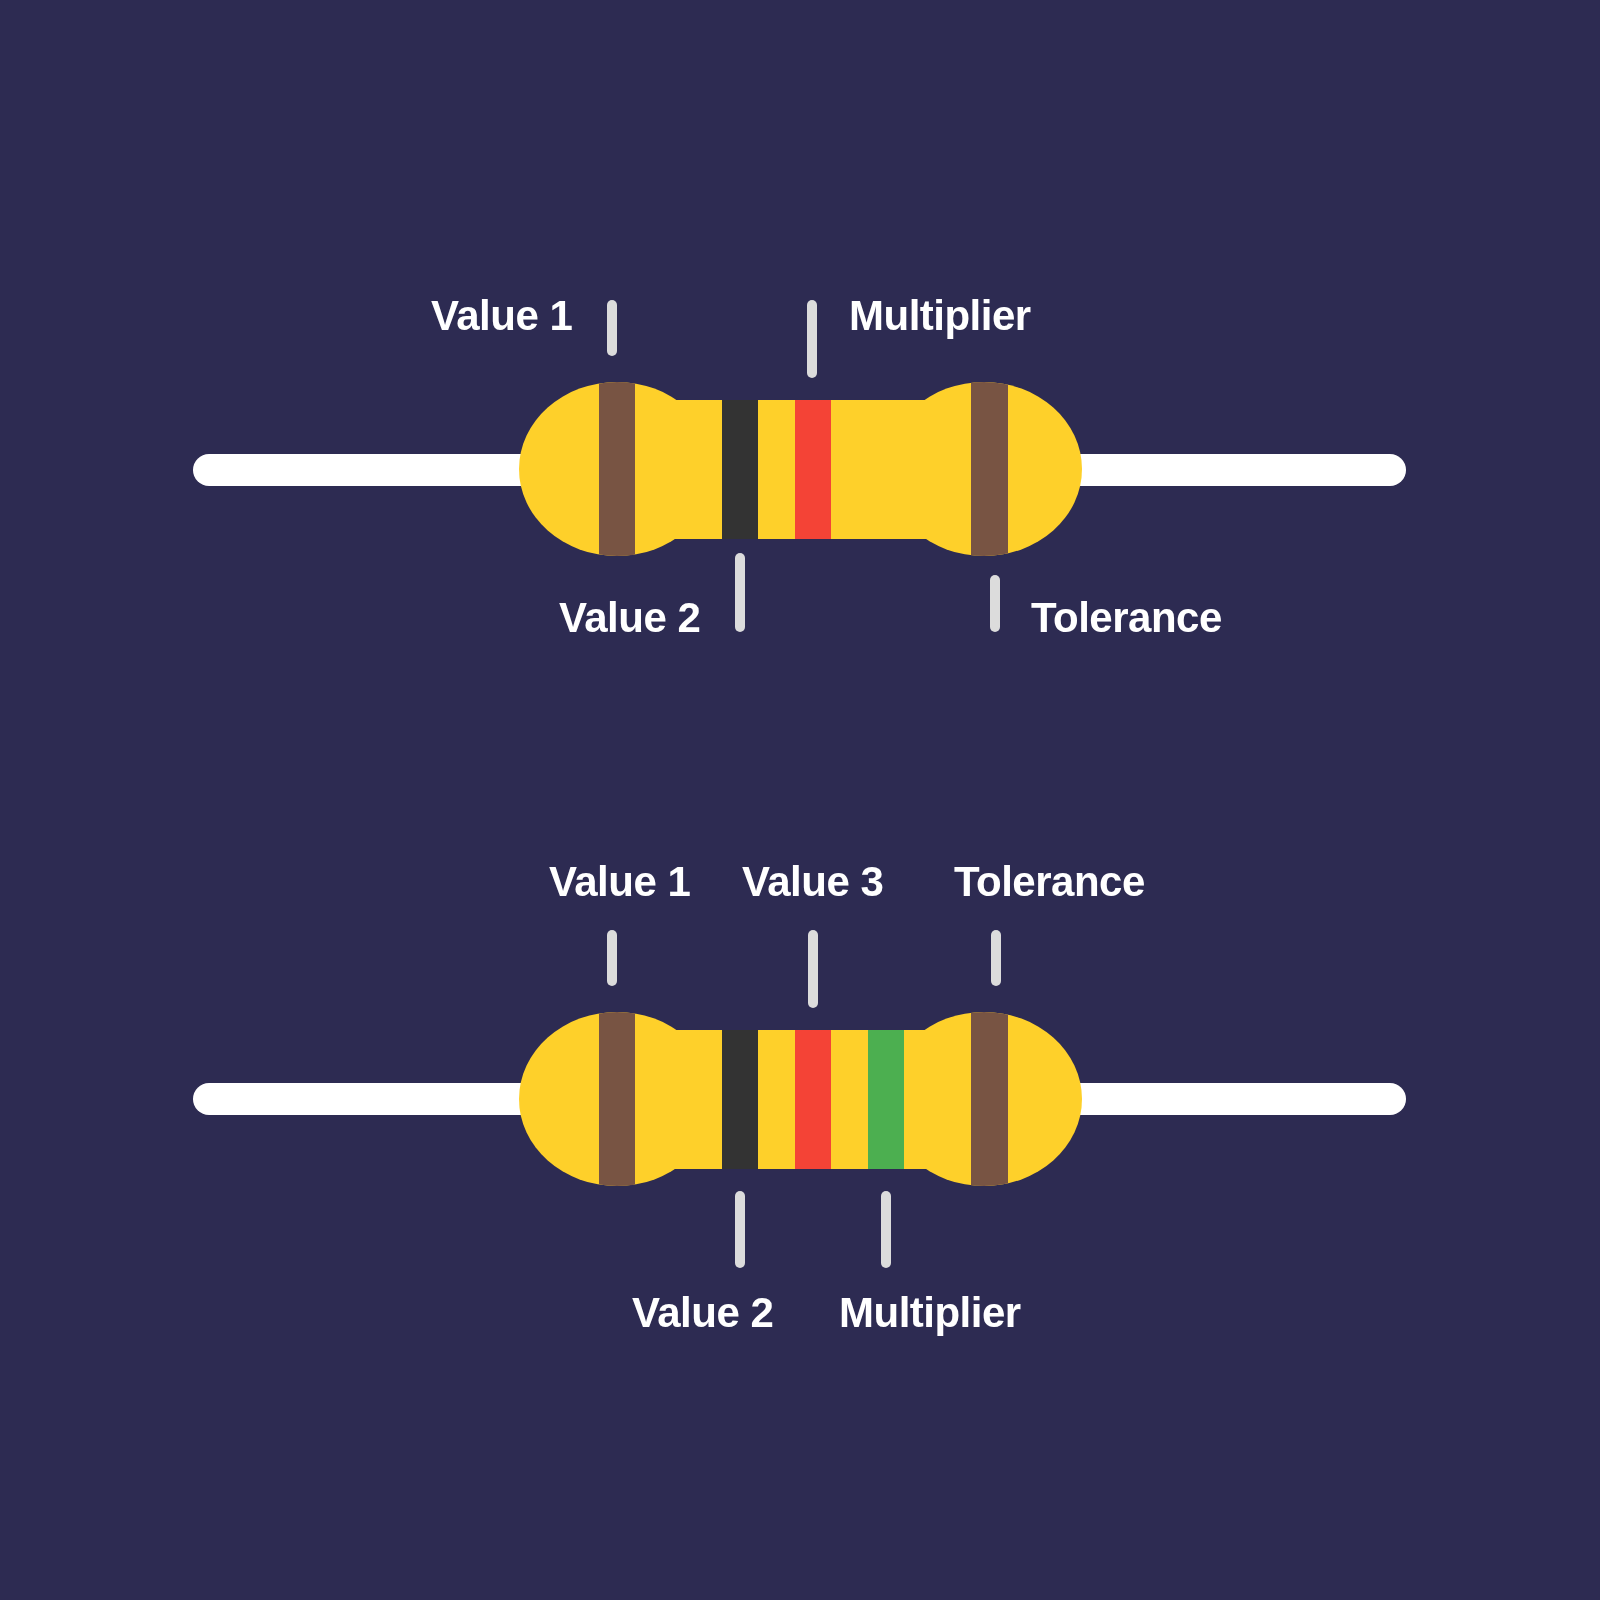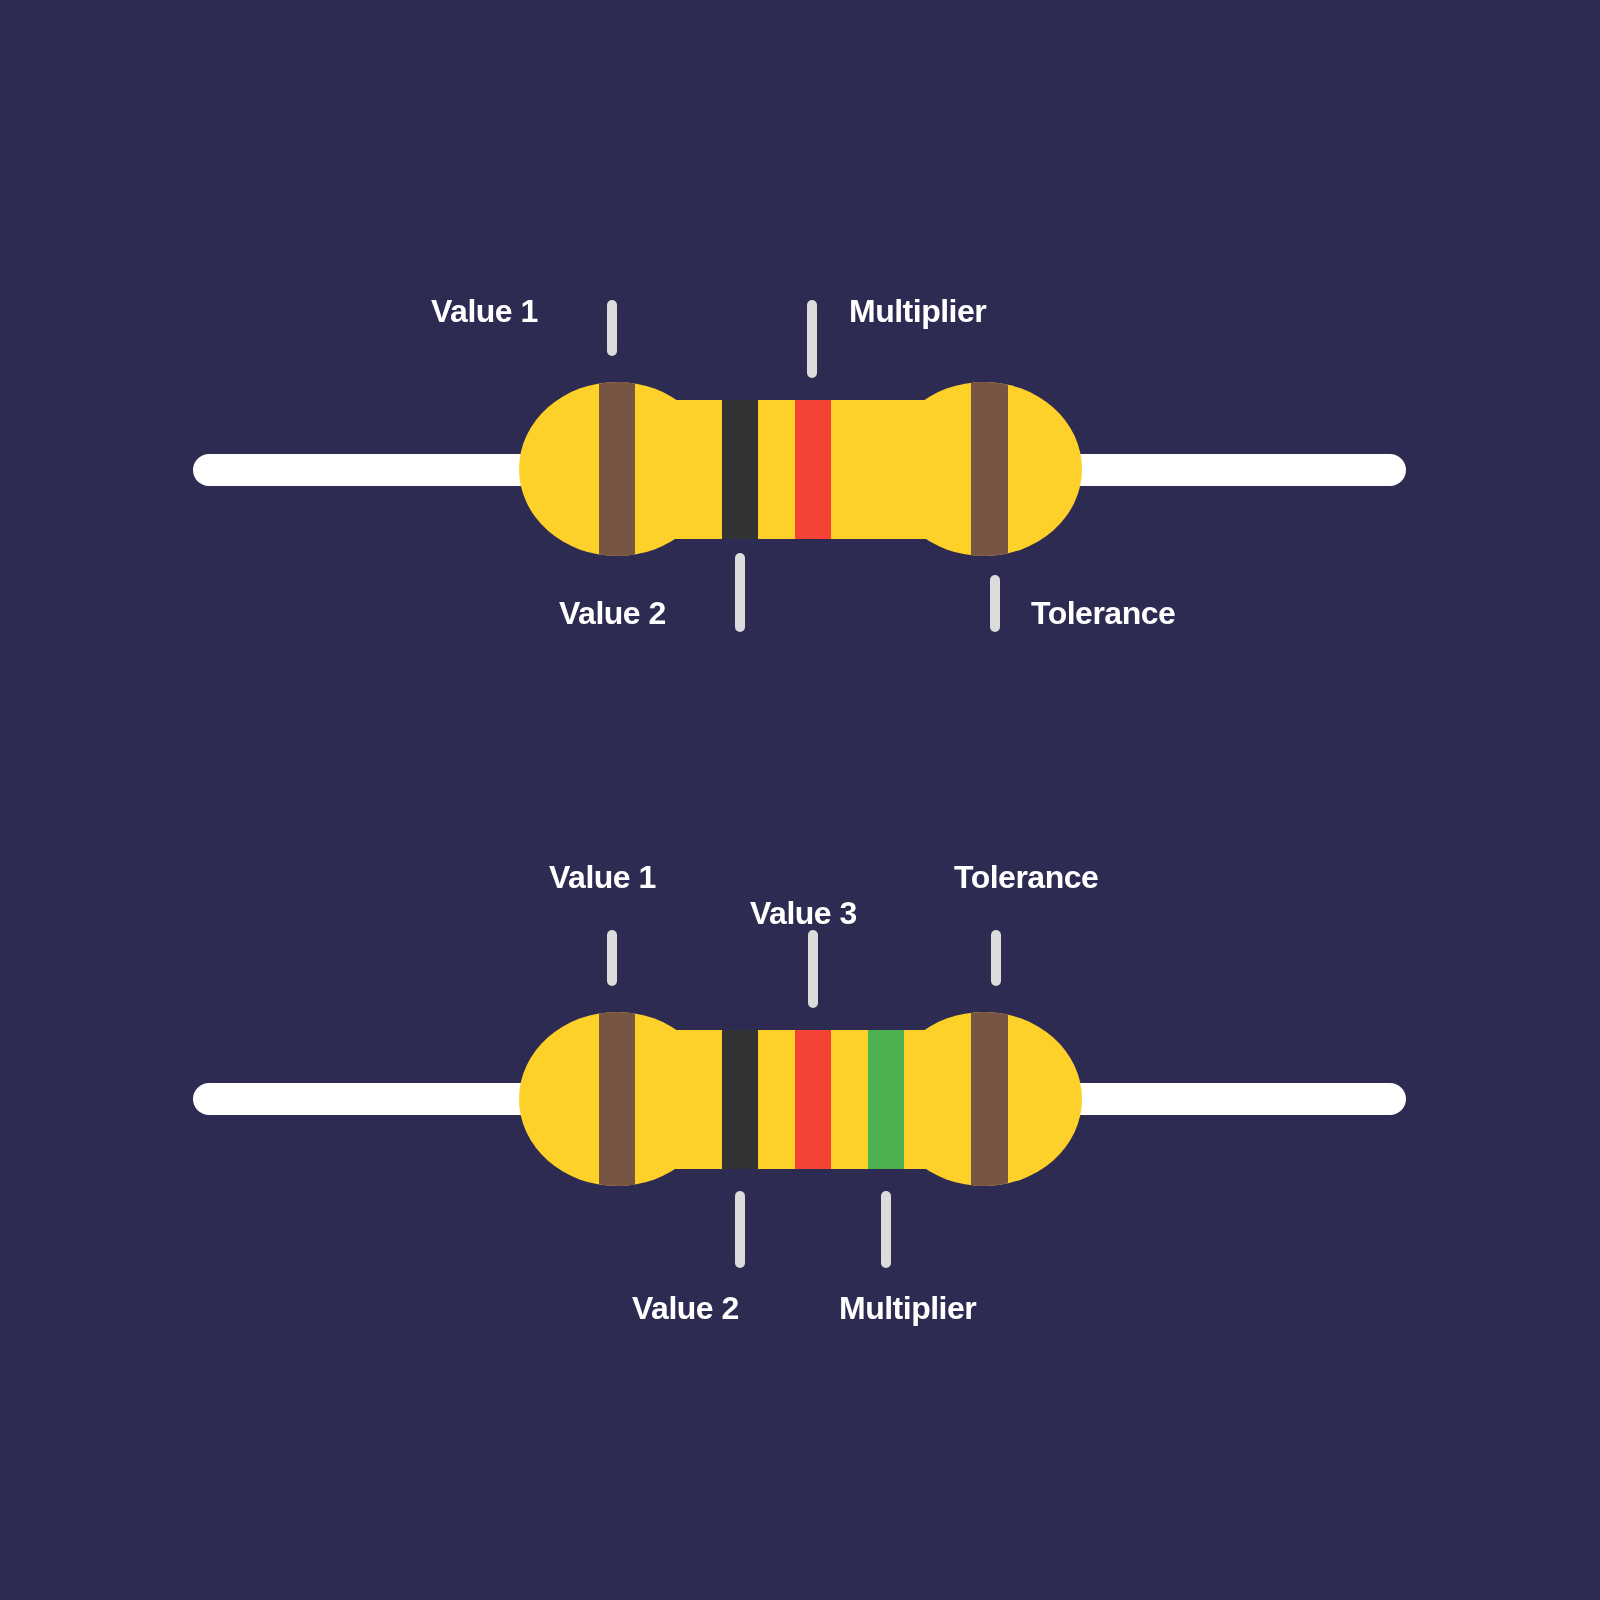--- a/index.html
+++ b/index.html
@@ -8,21 +8,21 @@
       background: #2d2b52;
       position: relative;
       overflow: hidden;
       font-family: "Liberation Sans", "DejaVu Sans", sans-serif;
     }
     svg.diagram { position: absolute; left: 0; top: 0; }
     .label {
       position: absolute;
       color: #ffffff;
       font-weight: 700;
-      font-size: 32px;
+      font-size: 42px;
       line-height: 1;
       white-space: nowrap;
       letter-spacing: -0.5px;
     }
   </style>
 </head>
 <body>
 
 <svg class="diagram" width="1600" height="1600" viewBox="0 0 1600 1600">
 
@@ -84,16 +84,16 @@
     <rect x="881" y="1191" width="10" height="77" rx="5" fill="#dcdcdc"></rect>
   </g>
 </svg>
 
 <div class="label" style="left:431px; top:295px;">Value 1</div>
 <div class="label" style="left:849px; top:295px;">Multiplier</div>
 <div class="label" style="left:559px; top:597px;">Value 2</div>
 <div class="label" style="left:1031px; top:597px;">Tolerance</div>
 
 <div class="label" style="left:549px; top:861px;">Value 1</div>
-<div class="label" style="left:742px; top:897px;margin-left:8px;">Value 3</div>
+<div class="label" style="left:742px; top:861px;">Value 3</div>
 <div class="label" style="left:954px; top:861px;">Tolerance</div>
 <div class="label" style="left:632px; top:1292px;">Value 2</div>
 <div class="label" style="left:839px; top:1292px;">Multiplier</div>
 
 </body></html>

